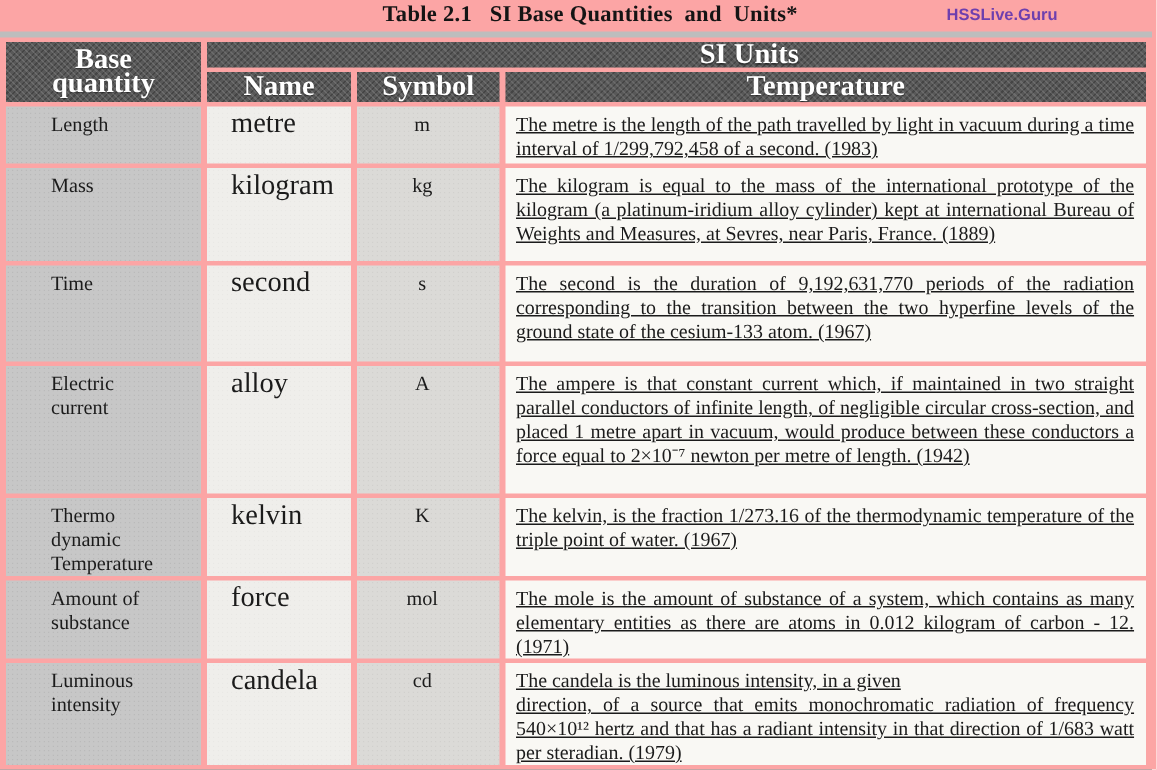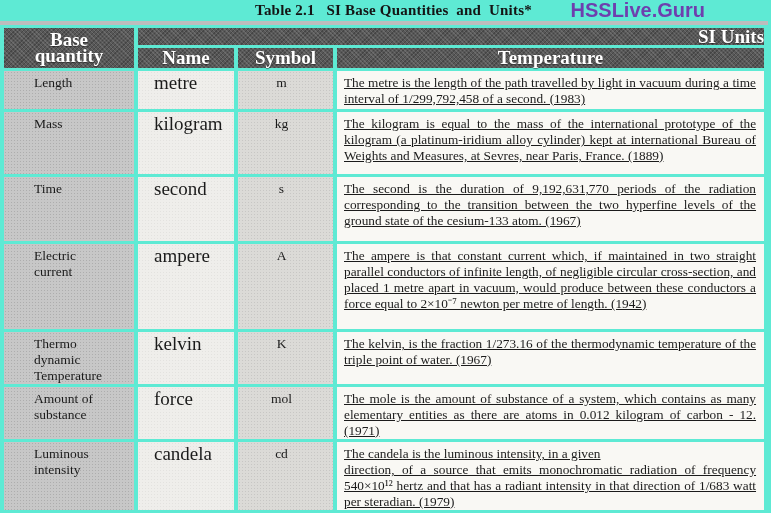--- a/index.html
+++ b/index.html
@@ -1,31 +1,31 @@
 <!DOCTYPE html>
 <html style="--watermark-color: #6e3fae; --header-bg: #585858;"><head>
 <meta charset="utf-8">
 <style>
   * { margin:0; padding:0; box-sizing:border-box; }
   html,body { width:771px; height:513px; overflow:hidden; background:#ffffff; }
   body { font-family:"Liberation Serif", serif; color:#1b1b1b; }
 
-  .page { position:relative; width:771px; height:513px; background:#5eead4; }
+  .page { position:relative; width:771px; height:513px; background:#fca5a5; }
 
   
   .title-row { position:relative; height:21px; }
   .doc-title {
     text-align:center; font-weight:bold; font-size:15px; line-height:21px;
     letter-spacing:.2px; white-space:pre; transform:translateX(8px);
     color:#141414;
   }
   .watermark {
     position:absolute; top:0; right:66px;
     font-family:"Liberation Sans", sans-serif; font-weight:bold;
-    font-size:20px; line-height:21px;
+    font-size:11px; line-height:21px;
     color:var(--watermark-color, #6e3fae);
   }
 
   
   table.si-table {
     width:768px; table-layout:fixed;
     border-collapse:separate; border-spacing:4px 3px;
     border-top:4px solid #bdbdbd;
     border-bottom:3px solid #161616;
   }
@@ -34,21 +34,21 @@
     background-color:var(--header-bg, #585858);
     background-image:
       repeating-linear-gradient(45deg, rgba(255,255,255,.12) 0 1px, transparent 1px 3px),
       repeating-linear-gradient(135deg, rgba(0,0,0,.22) 0 1px, transparent 1px 3px);
     color:#ffffff; font-weight:bold; font-size:19px; line-height:16px;
     vertical-align:middle; text-shadow:0 1px 1px rgba(0,0,0,.45);
   }
   tr.h1row { height:17px; }
   tr.h2row { height:20px; }
   th.hq  { white-space:pre-line; text-align:center; }
-  th.hsi { text-align:right; padding-left:97px;margin-left:44px; }
+  th.hsi { text-align:center; padding-left:97px;margin-left:44px; }
   th.hname, th.hsym, th.hdef { text-align:center; }
 
   td { vertical-align:top; font-size:13.3px; line-height:16px; }
 
   td.qty {
     background-color:#c7c7c7;
     background-image:radial-gradient(rgba(0,0,0,.13) 22%, transparent 24%);
     background-size:3px 3px;
     padding:4px 4px 0 30px; white-space:pre-line; font-size:13.5px;
   }
@@ -114,21 +114,21 @@
       </tr>
       <tr style="height:64px">
         <td class="qty">Time</td>
         <td class="nm">second</td>
         <td class="sym">s</td>
         <td class="def">The second is the duration of 9,192,631,770 periods of the radiation corresponding to the transition between the two hyperfine levels of the ground state of the cesium-133 atom. (1967)</td>
       </tr>
       <tr style="height:85px">
         <td class="qty">Electric
 current</td>
-        <td class="nm">ampere</td>
+        <td class="nm">alloy</td>
         <td class="sym">A</td>
         <td class="def">The ampere is that constant current which, if maintained in two straight parallel conductors of infinite length, of negligible circular cross-section, and placed 1 metre apart in vacuum, would produce between these conductors a force equal to 2×10⁻⁷ newton per metre of length. (1942)</td>
       </tr>
       <tr style="height:49px">
         <td class="qty">Thermo
 dynamic
 Temperature</td>
         <td class="nm">kelvin</td>
         <td class="sym">K</td>
         <td class="def">The kelvin, is the fraction 1/273.16 of the thermodynamic temperature of the triple point of water. (1967)</td>

